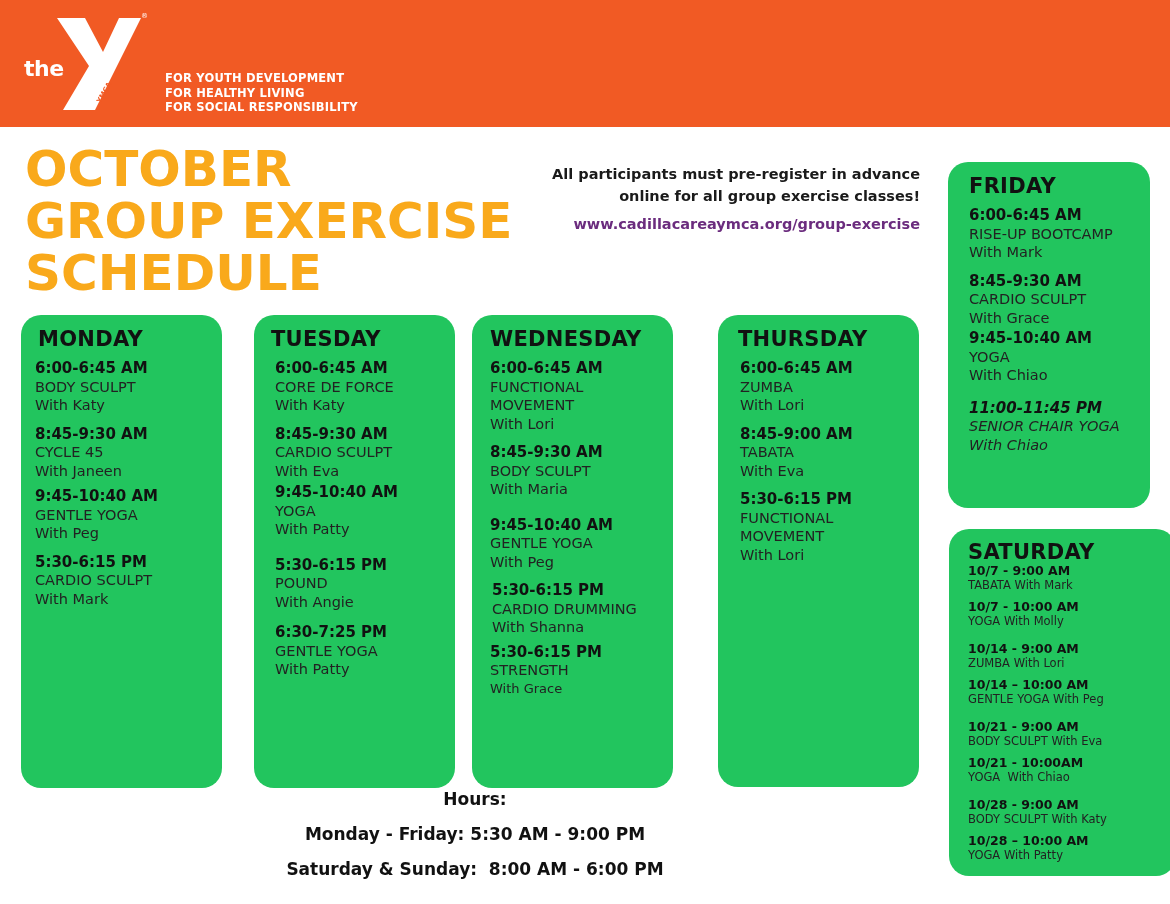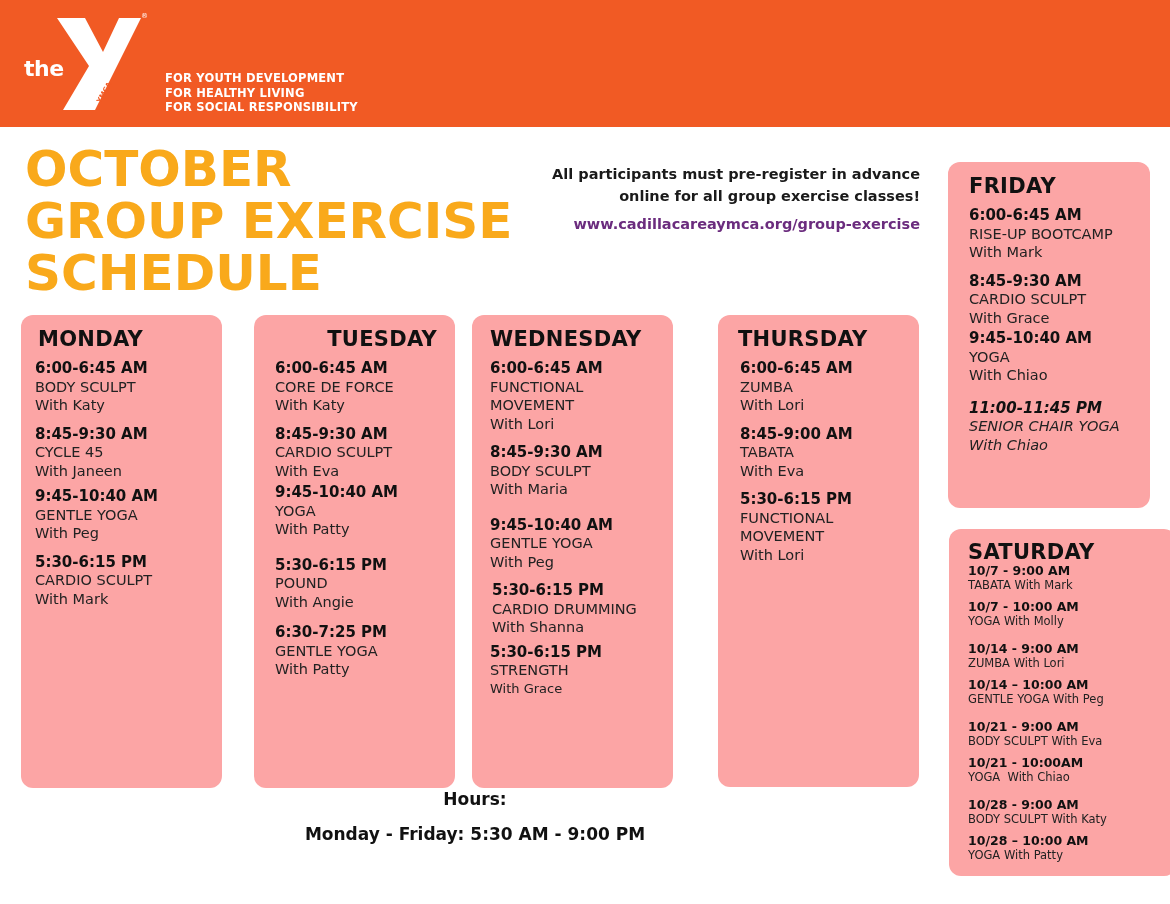--- a/index.html
+++ b/index.html
@@ -10,21 +10,21 @@
   .logo-the { position: absolute; left: 24px; top: 56px; color: #fff; font-family: "DejaVu Sans", sans-serif; font-weight: bold; font-size: 22px; letter-spacing: -0.5px; }
   .logo-y { position: absolute; left: 55px; top: 14px; width: 90px; height: 100px; }
   .logo-reg { position: absolute; left: 141px; top: 12px; color: #fff; font-size: 7px; }
   .tagline { position: absolute; left: 165px; top: 71px; color: #fff; font-weight: bold; font-size: 11.5px; line-height: 14.5px; letter-spacing: 0.2px; }
 
   .title { position: absolute; left: 25px; top: 143px; color: #f9a91b; font-family: "DejaVu Sans", sans-serif; font-weight: bold; font-size: 50px; line-height: 52px; letter-spacing: 0px; }
 
   .notice { position: absolute; right: 250px; top: 163px; width: 420px; text-align: right; font-weight: bold; font-size: 14.5px; line-height: 22px; color: #1a1a1a; }
   .url { position: absolute; right: 250px; top: 216px; text-align: right; font-weight: bold; font-size: 14.5px; color: #6b2c7e; }
 
-  .card { position: absolute; background: #fca5a5; border-radius: 12px; }
+  .card { position: absolute; background: #22c55e; border-radius: 20px; }
   .day { font-weight: bold; font-size: 21px; color: #111; letter-spacing: 0.3px; }
   .cls { margin-top: 10px; font-size: 14.5px; line-height: 18.5px; }
   .cls .time { font-weight: bold; font-size: 15px; color: #111; }
   .cls .name, .cls .inst { color: #222; }
 
   .sat .cls { margin-top: 6px; line-height: 15px; }
   .sat .cls .time { font-size: 12.5px; }
   .sat .cls .name { font-size: 11.5px; }
 
   .hours { position: absolute; left: 270px; top: 786px; width: 410px; text-align: center; font-weight: bold; font-size: 17px; color: #111; }
@@ -78,21 +78,21 @@
     <div class="inst">With Peg</div>
   </div>
   <div class="cls">
     <div class="time">5:30-6:15 PM</div>
     <div class="name">CARDIO SCULPT</div>
     <div class="inst">With Mark</div>
   </div>
 </div>
 
 <div class="card" style="left:254px; top:315px; width:201px; height:473px; padding:12px 18px 12px 21px;">
-  <div class="day" style="margin-left:-4px;text-align:right;">TUESDAY</div>
+  <div class="day" style="margin-left:-4px;">TUESDAY</div>
   <div class="cls" style="margin-top:8px;">
     <div class="time">6:00-6:45 AM</div>
     <div class="name">CORE DE FORCE</div>
     <div class="inst">With Katy</div>
   </div>
   <div class="cls">
     <div class="time">8:45-9:30 AM</div>
     <div class="name">CARDIO SCULPT</div>
     <div class="inst">With Eva</div>
   </div>
@@ -217,13 +217,14 @@
   </div>
   <div class="cls">
     <div class="time">10/28 – 10:00 AM</div>
     <div class="name">YOGA With Patty</div>
   </div>
 </div>
 
 <div class="hours">
   <div>Hours:</div>
   <div>Monday - Friday: 5:30 AM - 9:00 PM</div>
+  <div style="white-space:pre;">Saturday &amp; Sunday:  8:00 AM - 6:00 PM</div>
 </div>
 
 </body></html>

